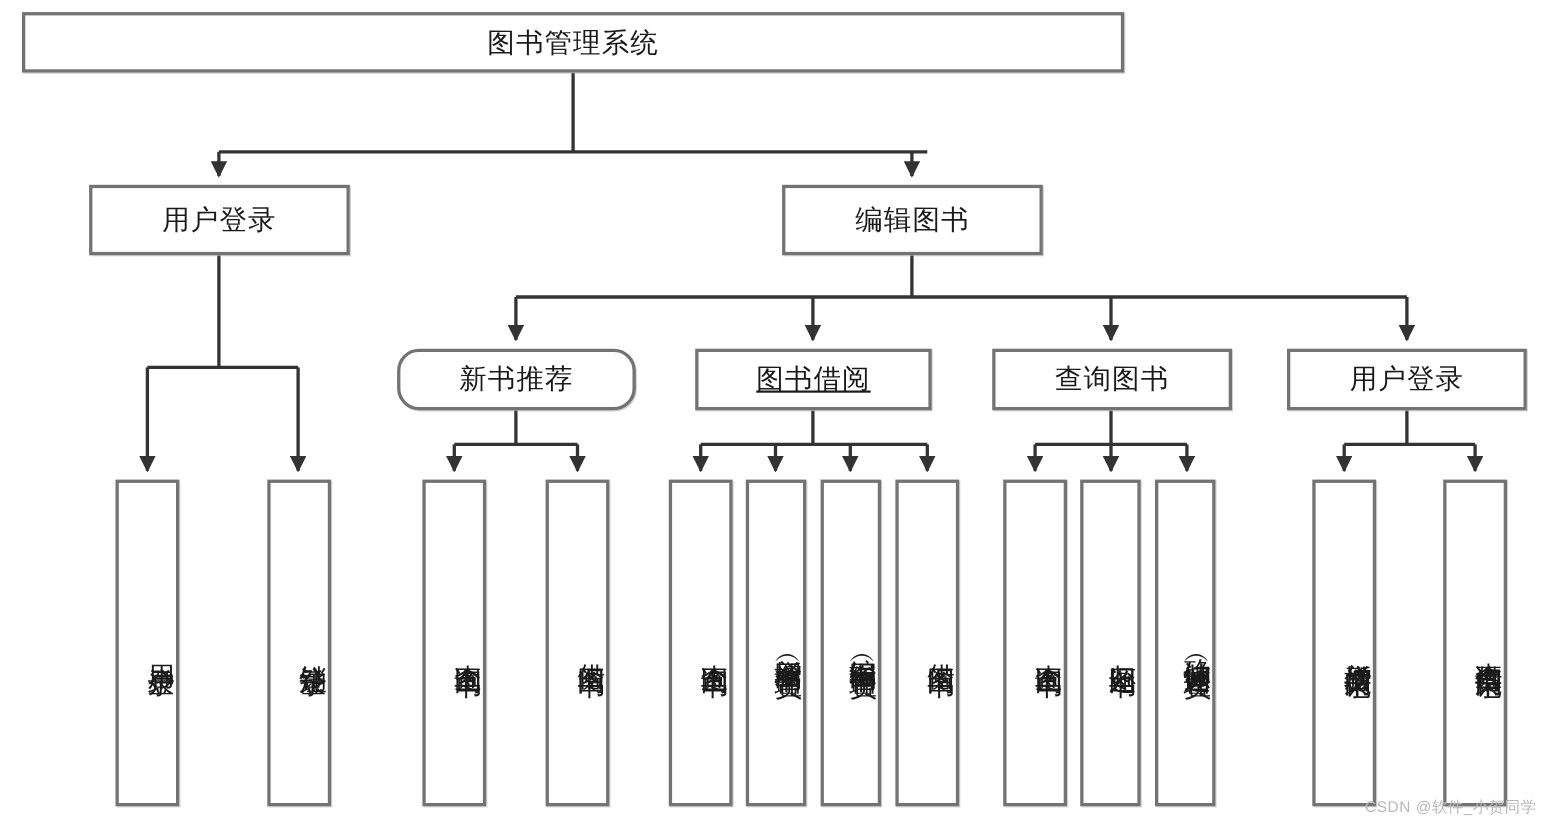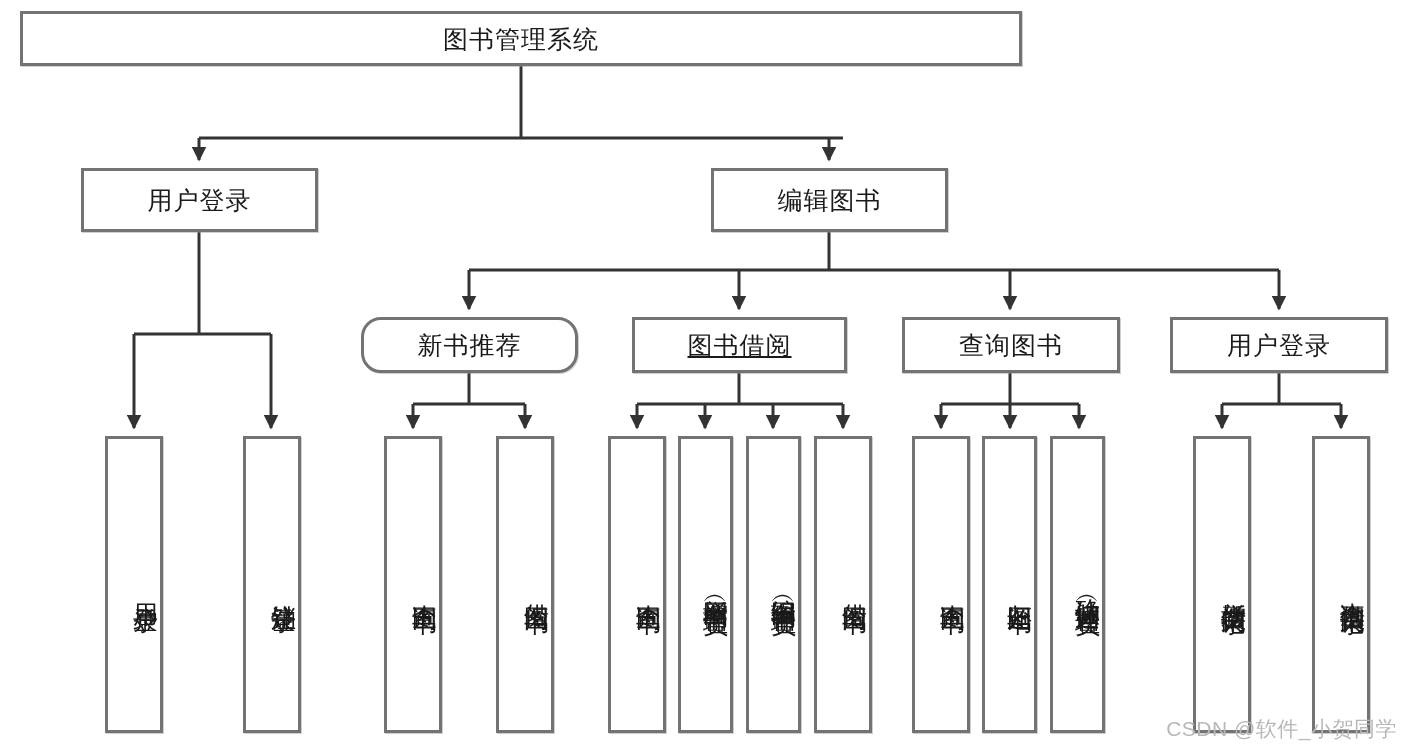--- a/index.html
+++ b/index.html
@@ -53,21 +53,21 @@
     letter-spacing: 2px;
     align-items: flex-start;
     justify-content: center;
     padding-top: 6px;
     text-align: left;
   }
   .watermark {
     position: absolute;
     right: 8px;
     bottom: 4px;
-    font-size: 21px;
+    font-size: 14px;
     color: #b8b8b8;
     letter-spacing: 0.5px;
     white-space: nowrap;
     font-family: "Liberation Sans", "DejaVu Sans", sans-serif;
   }
 </style>
 </head>
 <body>
 
 <div id="canvas">

